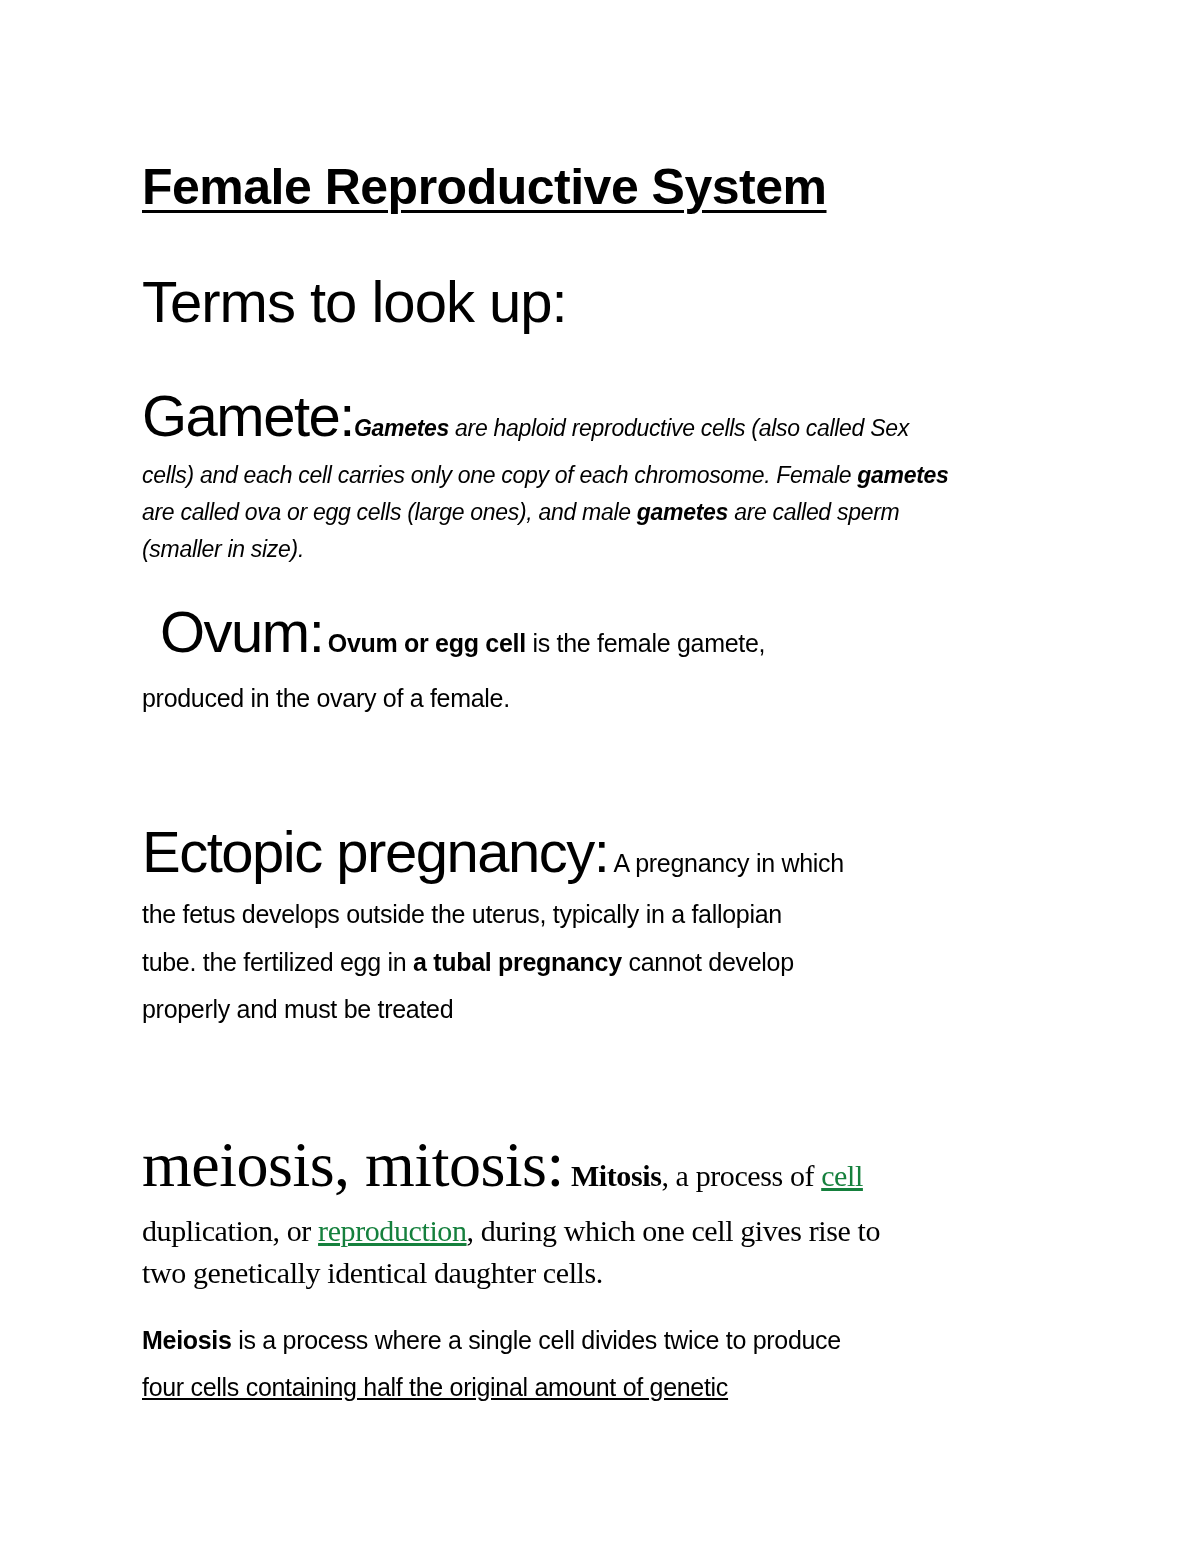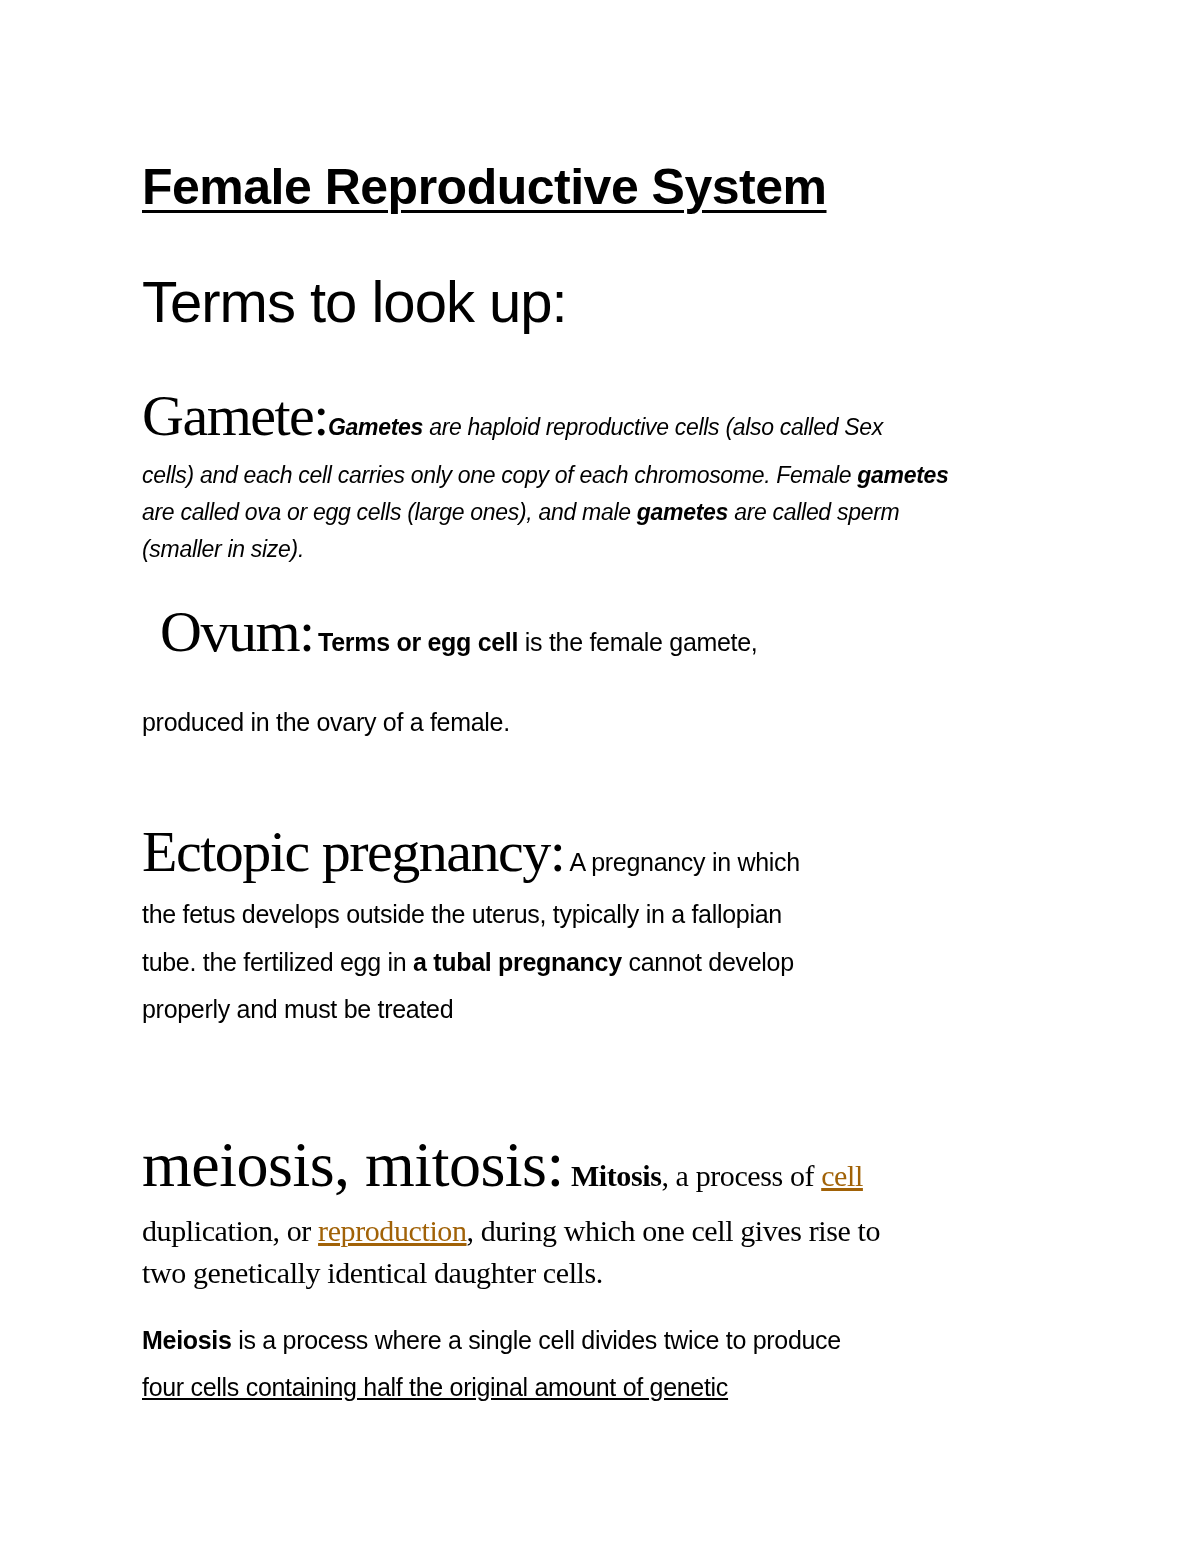--- a/index.html
+++ b/index.html
@@ -3,26 +3,26 @@
 <meta charset="utf-8">
 <style>
   html, body { margin:0; padding:0; background:#ffffff; }
   body { width:1200px; height:1553px; position:relative; overflow:hidden; color:#000; }
   .page { position:absolute; left:0; top:0; width:1152px; height:1553px; background:#fff; }
   .sans { font-family: "Liberation Sans", "DejaVu Sans", sans-serif; }
   .serif { font-family: "Liberation Serif", "DejaVu Serif", serif; }
   .blk { position:absolute; left:142px; white-space:nowrap; }
   .title { top:158px; font-size:50px; font-weight:bold; text-decoration:underline; text-decoration-thickness:3px; text-underline-offset:6px; letter-spacing:-0.5px; }
   .terms { top:268px; font-size:58px; letter-spacing:-1px; }
-  .big { font-size:58px; letter-spacing:-1.5px;font-family:Liberation Serif, serif; }
+  .big { font-size:58px; letter-spacing:-1.5px; }
   .small { font-size:23px; letter-spacing:-0.3px;font-style:italic; }
   .med { font-size:25px; letter-spacing:-0.3px; }
   .line { position:absolute; left:142px; white-space:nowrap; }
   b { font-weight:bold; }
-  a.link { color:#a16207; text-decoration:underline; }
+  a.link { color:#15803d; text-decoration:underline; }
   .serifbig { font-size:64px; letter-spacing:-0.5px;text-align:right; }
   .serifmed { font-size:30px; letter-spacing:-0.4px; }
 </style>
 </head>
 <body>
 
 <div class="page">
 
   <div class="blk sans title">Female Reproductive System</div>
   <div class="blk sans terms">Terms to look up:</div>
@@ -33,23 +33,23 @@
   <div class="line sans small" style="top:462px;">
     <span>cells) and each cell carries only one copy of each chromosome. Female </span><b>gametes</b>
   </div>
   <div class="line sans small" style="top:499px;">
     <span>are called ova or egg cells (large ones), and male </span><b>gametes</b><span> are called sperm</span>
   </div>
   <div class="line sans small" style="top:536px;">(smaller in size).</div>
 
   <div class="line sans" style="top:598px; left:160px;">
     <span class="big">Ovum:</span>
-    <span class="med"><b>Terms or egg cell</b><span> is the female gamete,</span></span>
+    <span class="med"><b>Ovum or egg cell</b><span> is the female gamete,</span></span>
   </div>
-  <div class="line sans med" style="top:684px;margin-top:24px;">produced in the ovary of a female.</div>
+  <div class="line sans med" style="top:684px;">produced in the ovary of a female.</div>
 
   <div class="line sans" style="top:818px;">
     <span class="big">Ectopic pregnancy:</span><span class="med"> A pregnancy in which</span>
   </div>
   <div class="line sans med" style="top:948px;">
     <span>tube. the fertilized egg in </span><b>a tubal pregnancy</b><span> cannot develop</span>
   </div>
   <div class="line sans med" style="top:900px;">the fetus develops outside the uterus, typically in a fallopian</div>
   <div class="line sans med" style="top:995px;">properly and must be treated</div>
 

